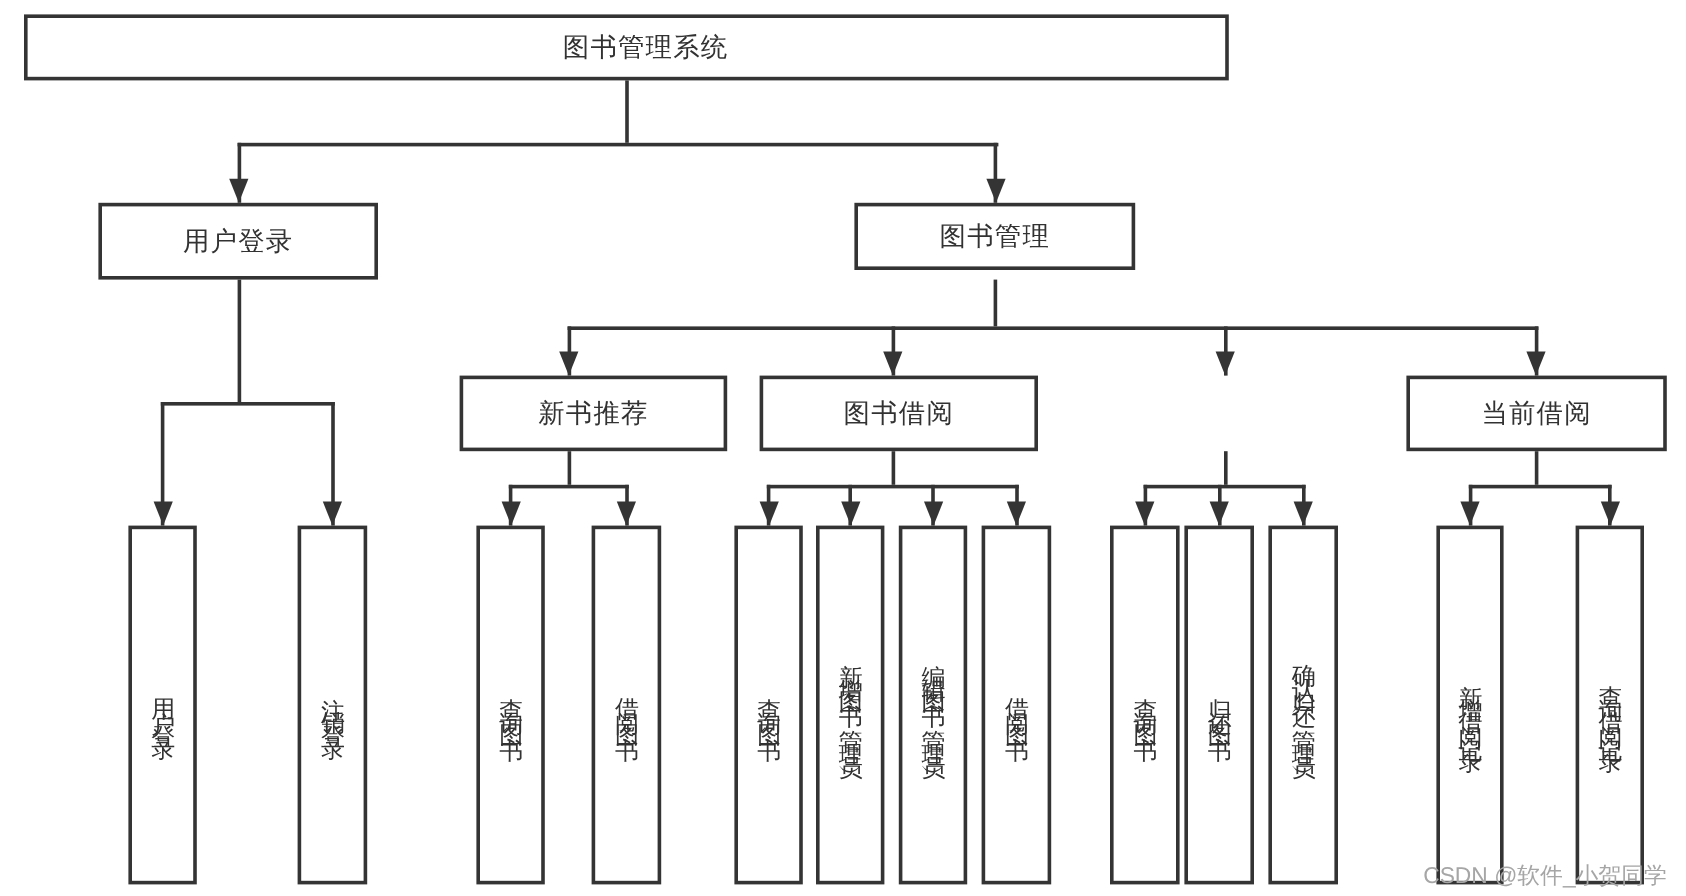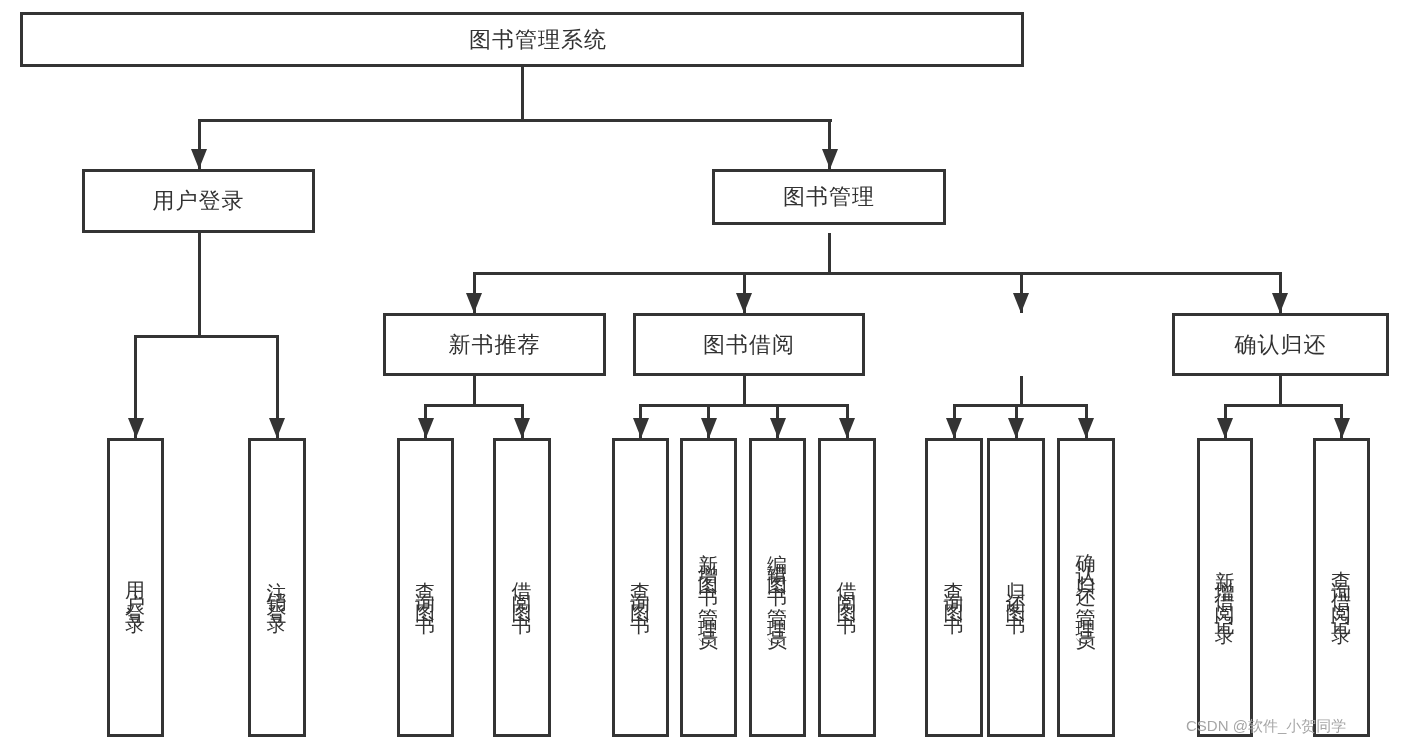--- a/index.html
+++ b/index.html
@@ -41,39 +41,39 @@
     width: 0; height: 0;
     border-left: 8px solid transparent;
     border-right: 8px solid transparent;
     border-top: 20px solid #343434;
   }
   .watermark {
     position: absolute;
     left: 1186px;
     top: 717px;
     z-index: 10;
-    font-size: 15px;
+    font-size: 19px;
     color: #a6a6a6;
     white-space: nowrap;
     font-family: "Liberation Sans", sans-serif;
   }
 </style>
 </head>
 <body>
 
 <div class="canvas">
 
   <div class="node hnode" style="left:20px; top:12px; width:1004px; height:55px;padding-left:32px;">图书管理系统</div>
 
   <div class="node hnode" style="left:82px; top:169px; width:233px; height:64px;">用户登录</div>
   <div class="node hnode" style="left:712px; top:169px; width:234px; height:56px;">图书管理</div>
 
   <div class="node hnode" style="left:363px; top:313px; width:223px; height:63px;margin-left:20px;">新书推荐</div>
   <div class="node hnode" style="left:633px; top:313px; width:232px; height:63px;">图书借阅</div>
-  <div class="node hnode" style="left:1172px; top:313px; width:217px; height:63px;">确认归还</div>
+  <div class="node hnode" style="left:1172px; top:313px; width:217px; height:63px;">当前借阅</div>
 
   <div class="node leaf" style="left:107px; top:438px; width:57px; height:299px;">用户登录</div>
   <div class="node leaf" style="left:248px; top:438px; width:58px; height:299px;">注销登录</div>
 
   <div class="node leaf" style="left:397px; top:438px; width:57px; height:299px;">查询图书</div>
   <div class="node leaf" style="left:493px; top:438px; width:58px; height:299px;">借阅图书</div>
 
   <div class="node leaf" style="left:612px; top:438px; width:57px; height:299px;">查询图书</div>
   <div class="node leaf" style="left:680px; top:438px; width:57px; height:299px;">新增图书（管理员）</div>
   <div class="node leaf" style="left:749px; top:438px; width:57px; height:299px;">编辑图书（管理员）</div>

